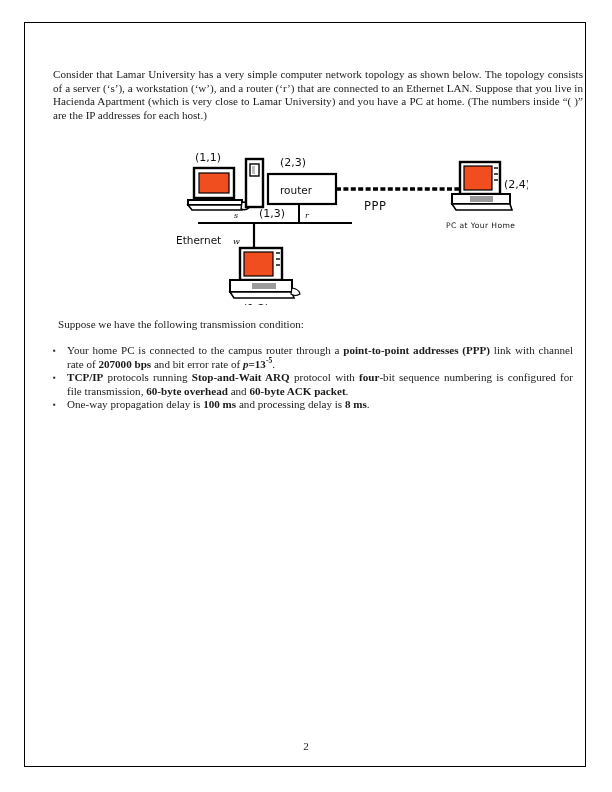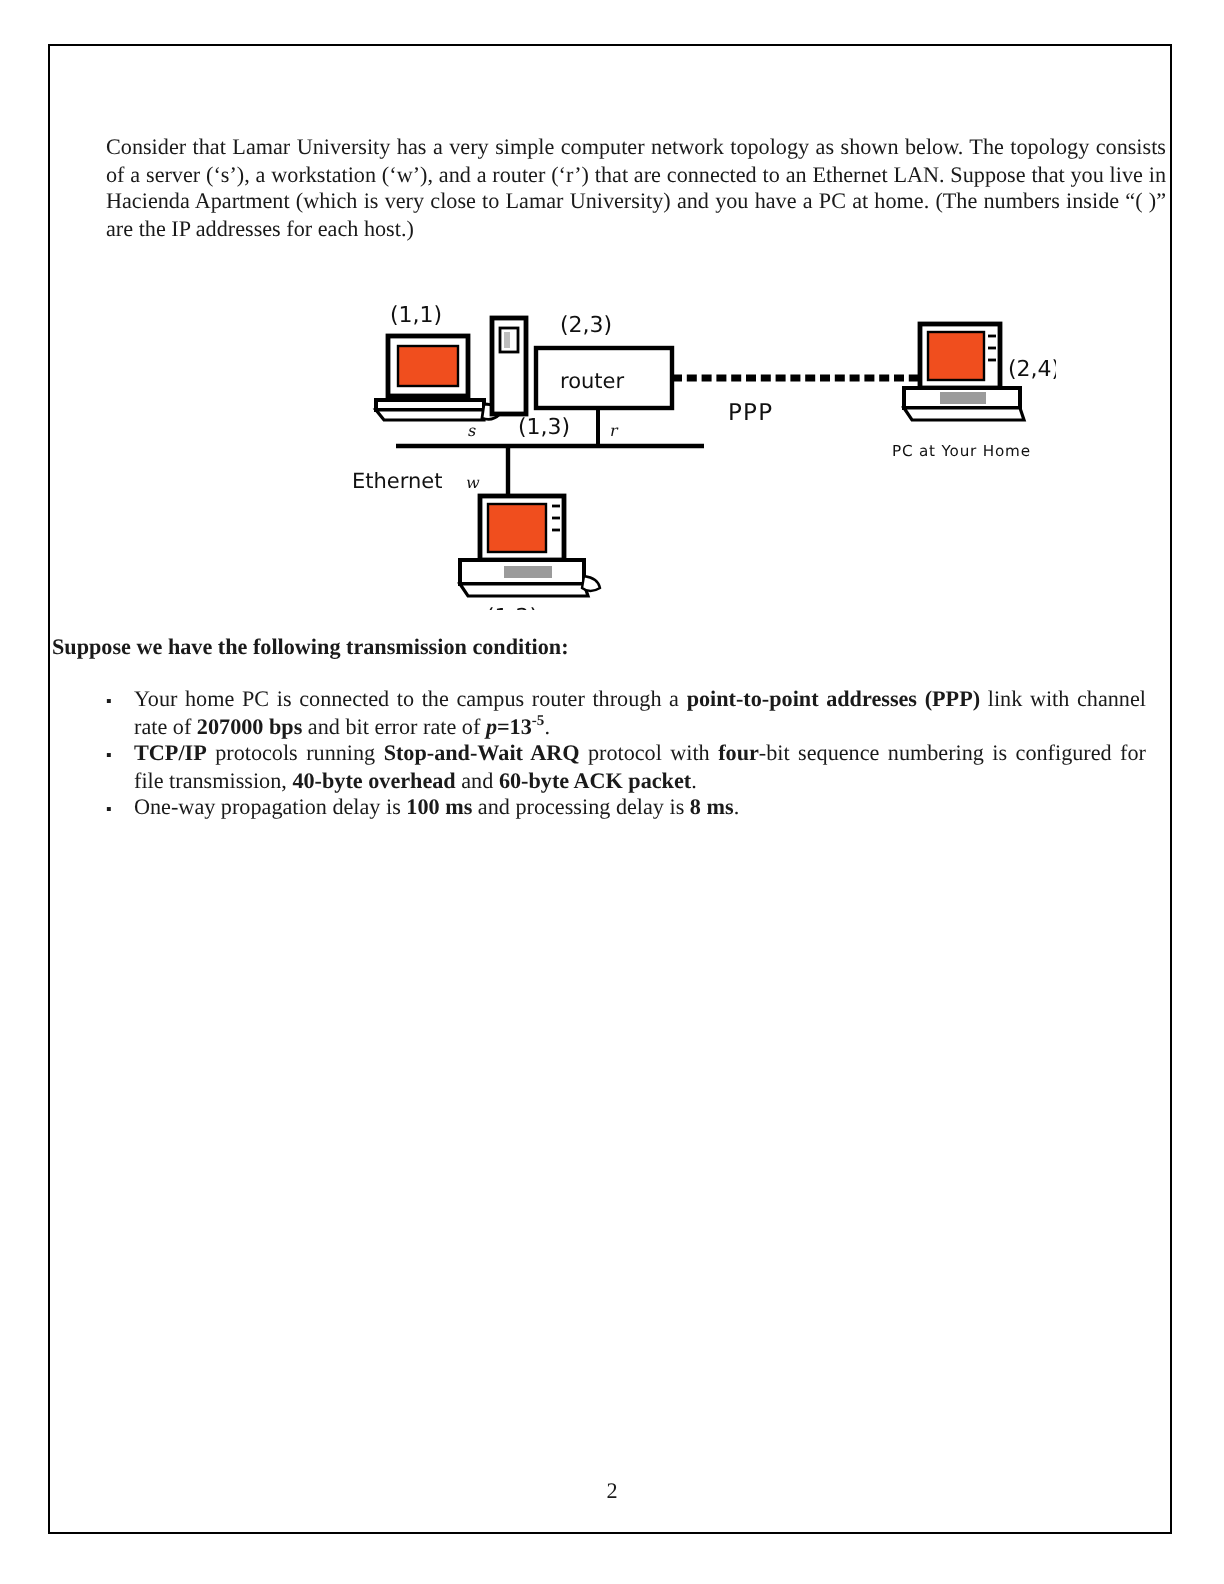--- a/index.html
+++ b/index.html
@@ -78,27 +78,26 @@
   .hand-tiny {
     font-family: "DejaVu Sans", sans-serif;
     fill: #111;
     font-size: 7.6px;
     letter-spacing: 0.4px;
   }
 
   
   #cond-lead {
     position: absolute;
-    left: 26px;
+    left: 58px;
     top: 318px;
     width: 530px;
     font-size: 11.1px;
     line-height: 13.6px;
     color: #1a1a1a;
-    font-weight: bold;
   }
 
   
   #bullets {
     position: absolute;
     left: 41px;
     top: 344px;
     width: 532px;
     font-size: 11.1px;
     line-height: 13.6px;
@@ -230,21 +229,21 @@
   <span>Suppose we have the following transmission condition:</span>
 </div>
 
 <div id="bullets">
     <div class="bullet-row">
       <span class="bullet-mark">▪</span>
       <span class="bullet-text">Your home PC is connected to the campus router through a <b>point-to-point addresses (PPP)</b> link with channel rate of <b>207000 bps</b> and bit error rate of <b><i>p</i></b><b>=13</b><b><sup>-5</sup></b>.</span>
     </div>
     <div class="bullet-row">
       <span class="bullet-mark">▪</span>
-      <span class="bullet-text"><b>TCP/IP</b> protocols running <b>Stop-and-Wait ARQ</b> protocol with <b>four</b>-bit sequence numbering is configured for file transmission, <b>40-byte overhead</b> and <b>60-byte ACK packet</b>.</span>
+      <span class="bullet-text"><b>TCP/IP</b> protocols running <b>Stop-and-Wait ARQ</b> protocol with <b>four</b>-bit sequence numbering is configured for file transmission, <b>60-byte overhead</b> and <b>60-byte ACK packet</b>.</span>
     </div>
     <div class="bullet-row">
       <span class="bullet-mark">▪</span>
       <span class="bullet-text">One-way propagation delay is <b>100 ms</b> and processing delay is <b>8 ms</b>.</span>
     </div>
   </div>
 
 <div id="page-number">
   <span>2</span>
 </div>

